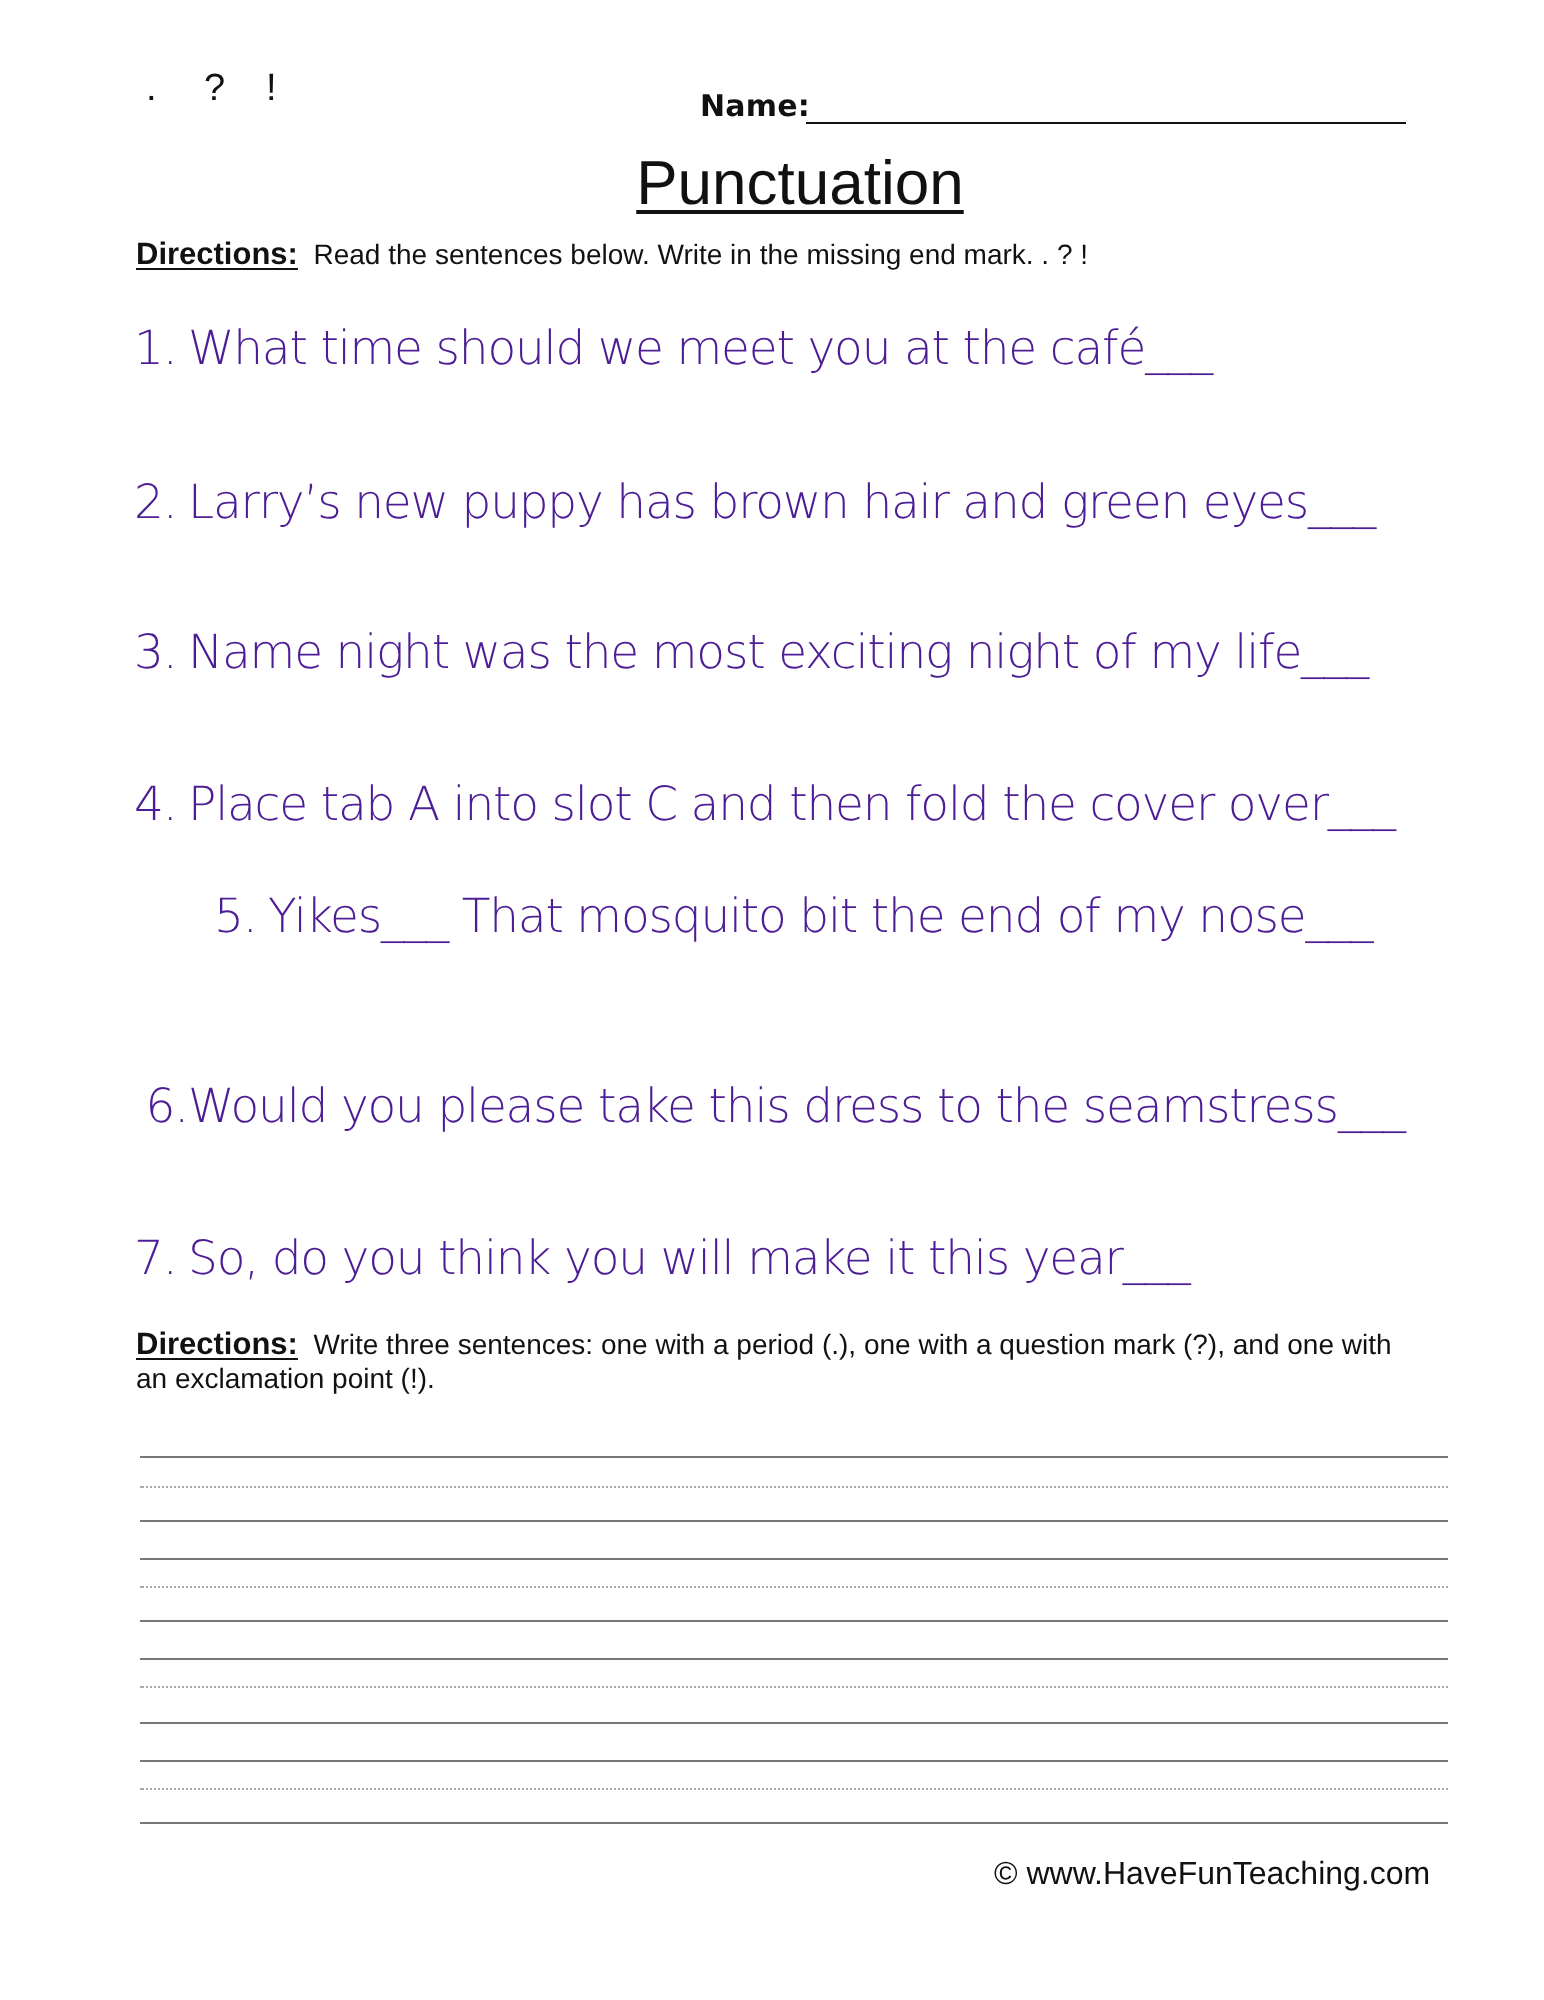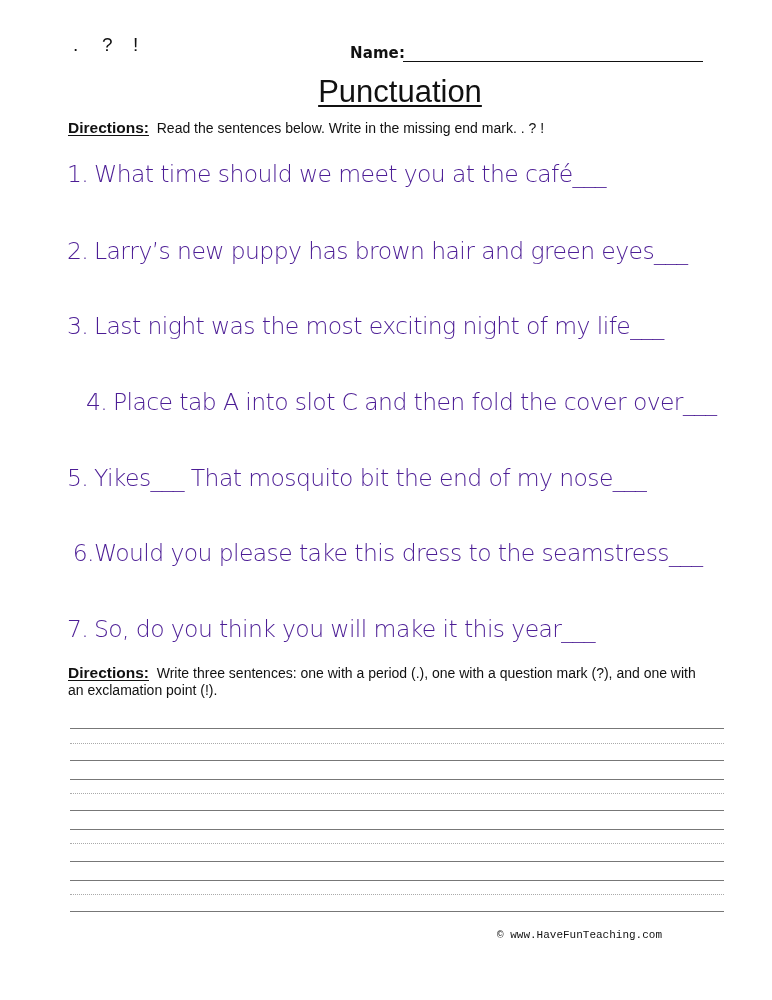--- a/index.html
+++ b/index.html
@@ -85,39 +85,39 @@
       font-family: "DejaVu Sans", sans-serif;
       font-weight: 200;
       letter-spacing: -0.6px;
       white-space: nowrap;
       color: #4c1d95;
     }
     .q .num { display: inline-block; width: 27px; }
     .q1 { top: 160px; }
     .q2 { top: 237px; }
     .q3 { top: 312px; }
-    .q4 { top: 388px; margin-left: 19px; }
-    .q5 { top: 464px; }
+    .q4 { top: 388px; }
+    .q5 { top: 444px; margin-left: 40px; }
     .q6 { top: 539px; text-align: right; }
     .q7 { top: 615px; }
 
     
     .line {
       left: 70px;
       width: 654px;
       height: 0;
     }
     .solid { border-top: 1.5px solid #777; }
     .dotted { border-top: 1.5px dotted #aaa; }
 
     .footer {
       left: 497px;
       top: 929px;
-      font-size: 11px;
-      font-family: Liberation Mono, monospace;
+      font-size: 16px;
+      font-family: Liberation Sans, sans-serif;
       color: #111;
     }
   </style>
 </head>
 <body>
 
 <div class="abs top-marks">
   <span class="m1">.</span><span class="m2">?</span><span>!</span>
 </div>
 
@@ -126,21 +126,21 @@
 
 <div class="abs title"><span>Punctuation</span></div>
 
 <div class="abs directions dir1">
   <span class="dlabel">Directions:</span>&nbsp;
   <span>Read the sentences below.  Write in the missing end mark.  .  ?  !</span>
 </div>
 
 <div class="abs q q1"><span class="num">1.</span><span>What time should we meet you at the café___</span></div>
 <div class="abs q q2"><span class="num">2.</span><span>Larry’s new puppy has brown hair and green eyes___</span></div>
-<div class="abs q q3"><span class="num">3.</span><span>Last night was the most exciting night of my life___</span></div>
+<div class="abs q q3"><span class="num">3.</span><span>Name night was the most exciting night of my life___</span></div>
 <div class="abs q q4"><span class="num">4.</span><span>Place tab A into slot C and then fold the cover over___</span></div>
 <div class="abs q q5"><span class="num">5.</span><span>Yikes___  That mosquito bit the end of my nose___</span></div>
 <div class="abs q q6"><span class="num">6.</span><span>Would you please take this dress to the seamstress___</span></div>
 <div class="abs q q7"><span class="num">7.</span><span>So, do you think you will make it this year___</span></div>
 
 <div class="abs directions dir2">
   <span class="dlabel">Directions:</span>&nbsp;
   <span>Write three sentences: one with a period (.), one with a question mark (?), and one with an exclamation point (!).</span>
 </div>
 

